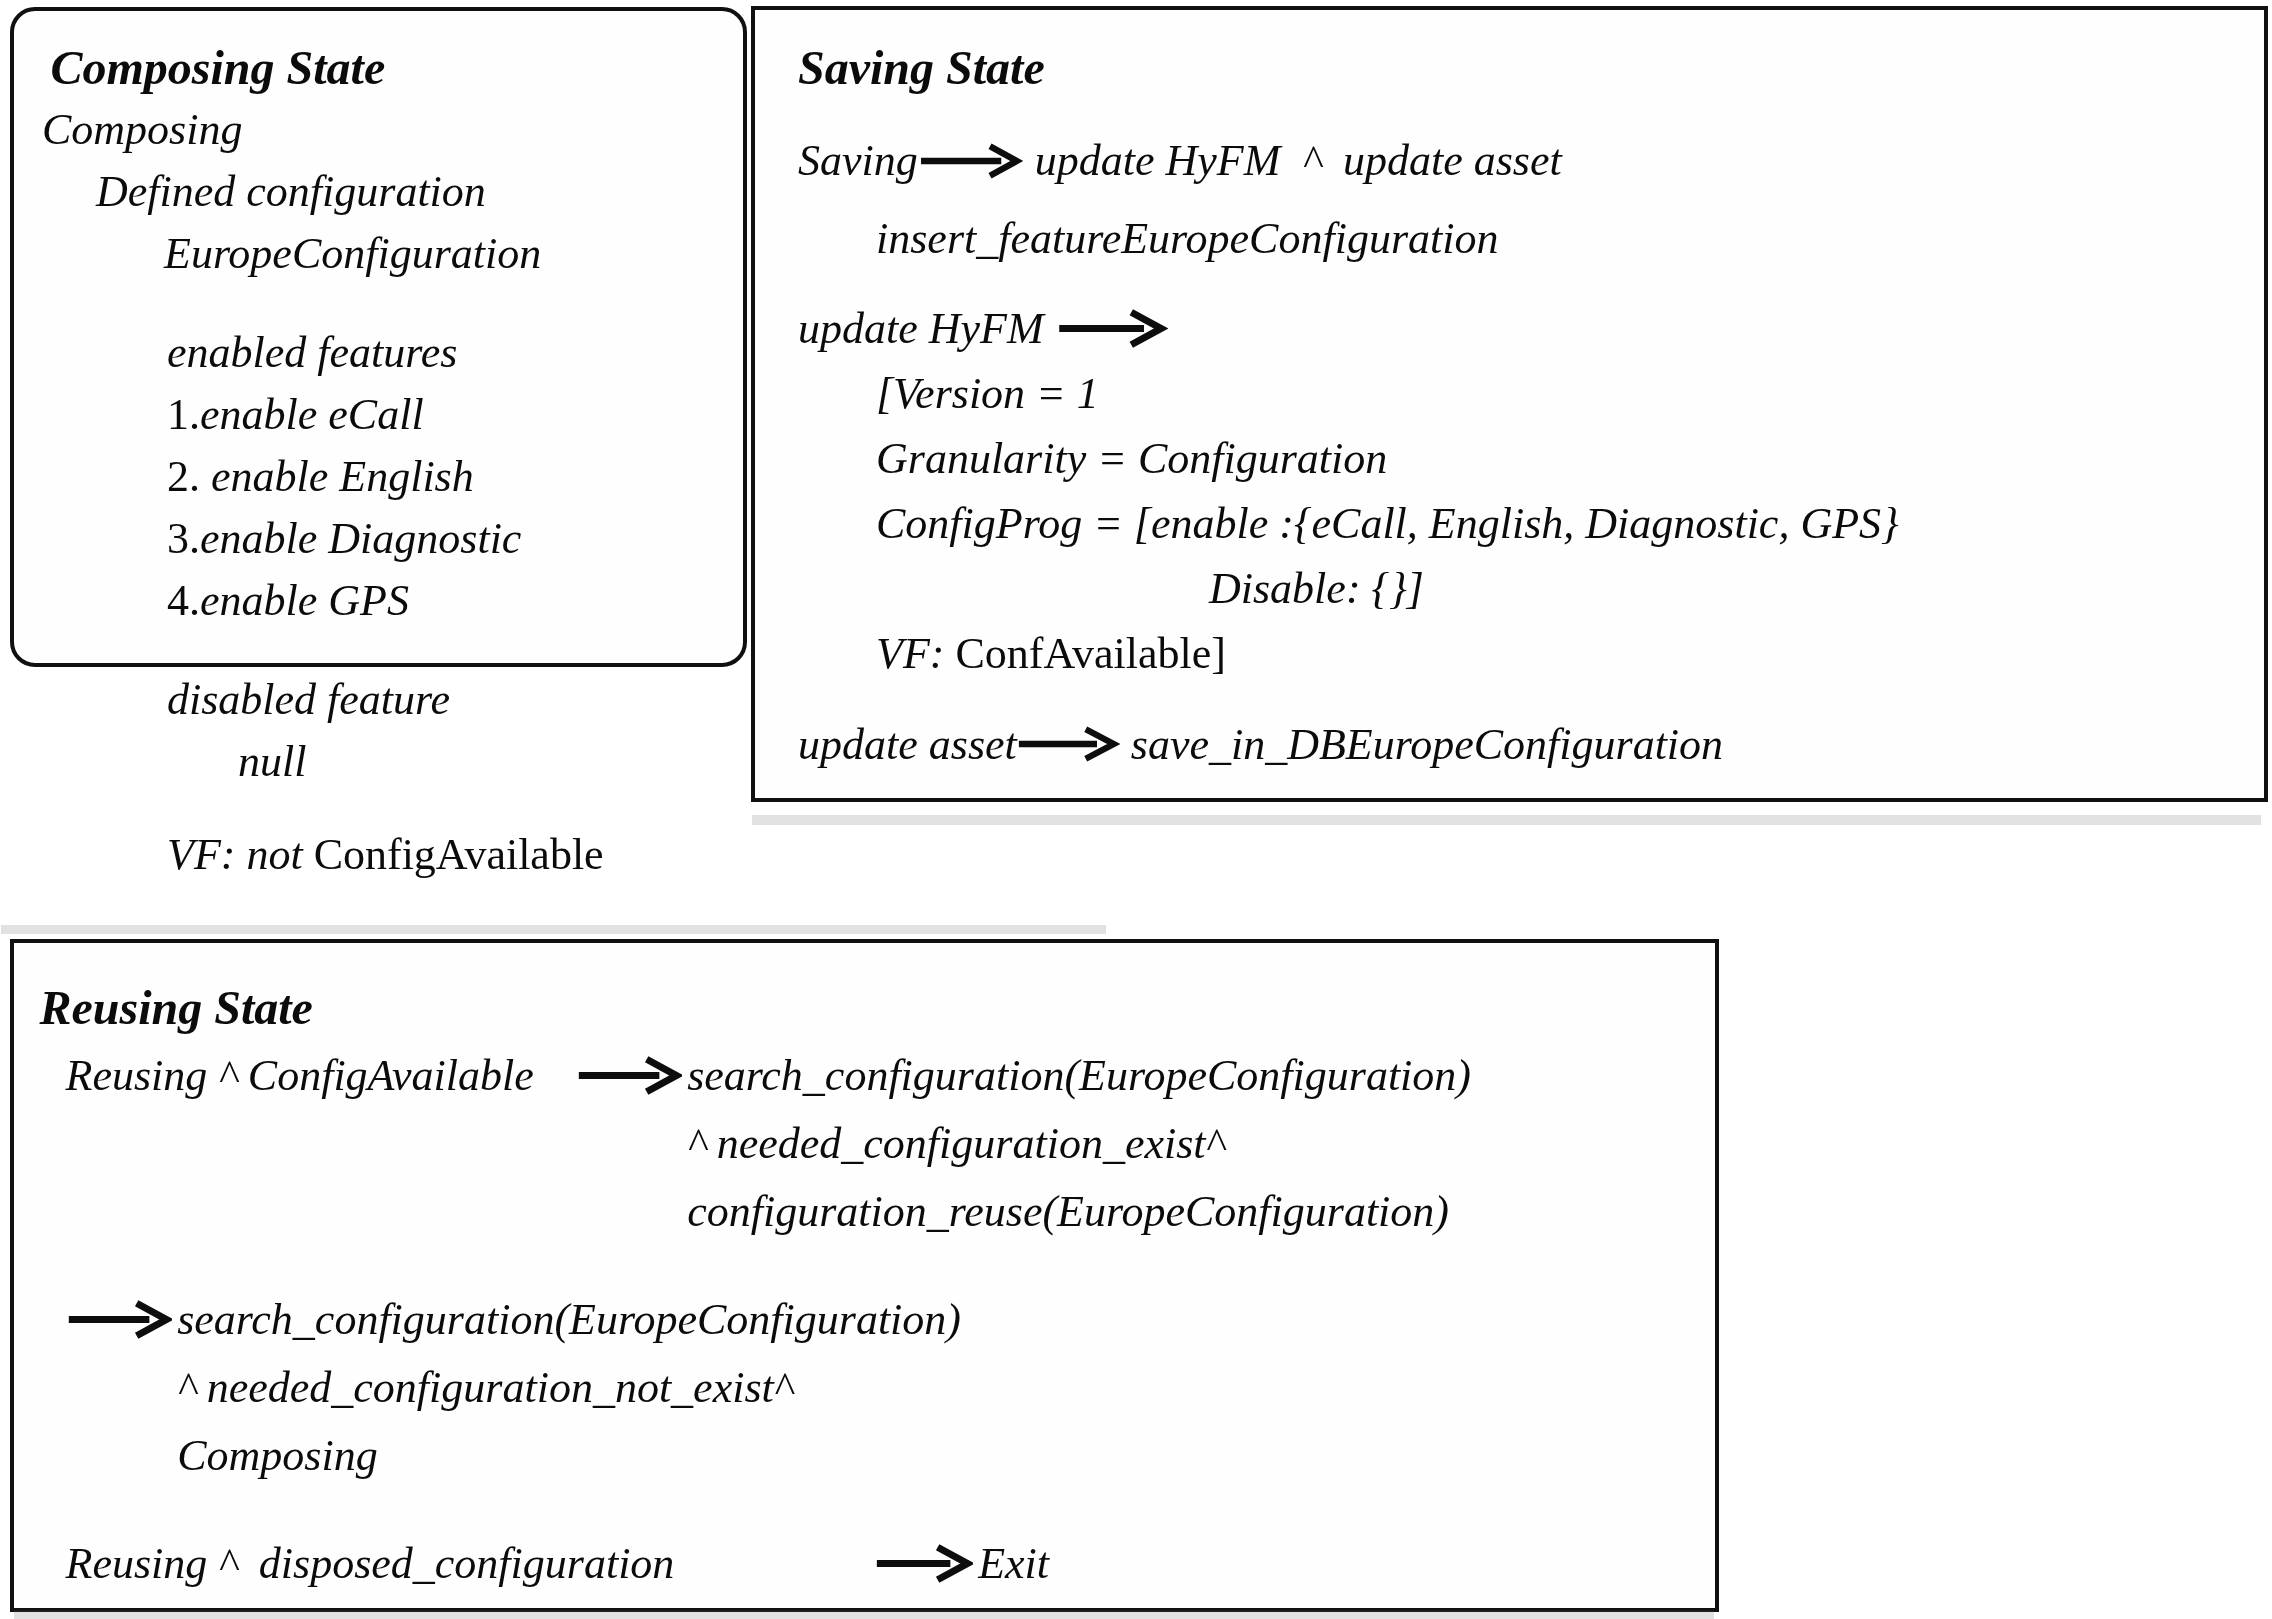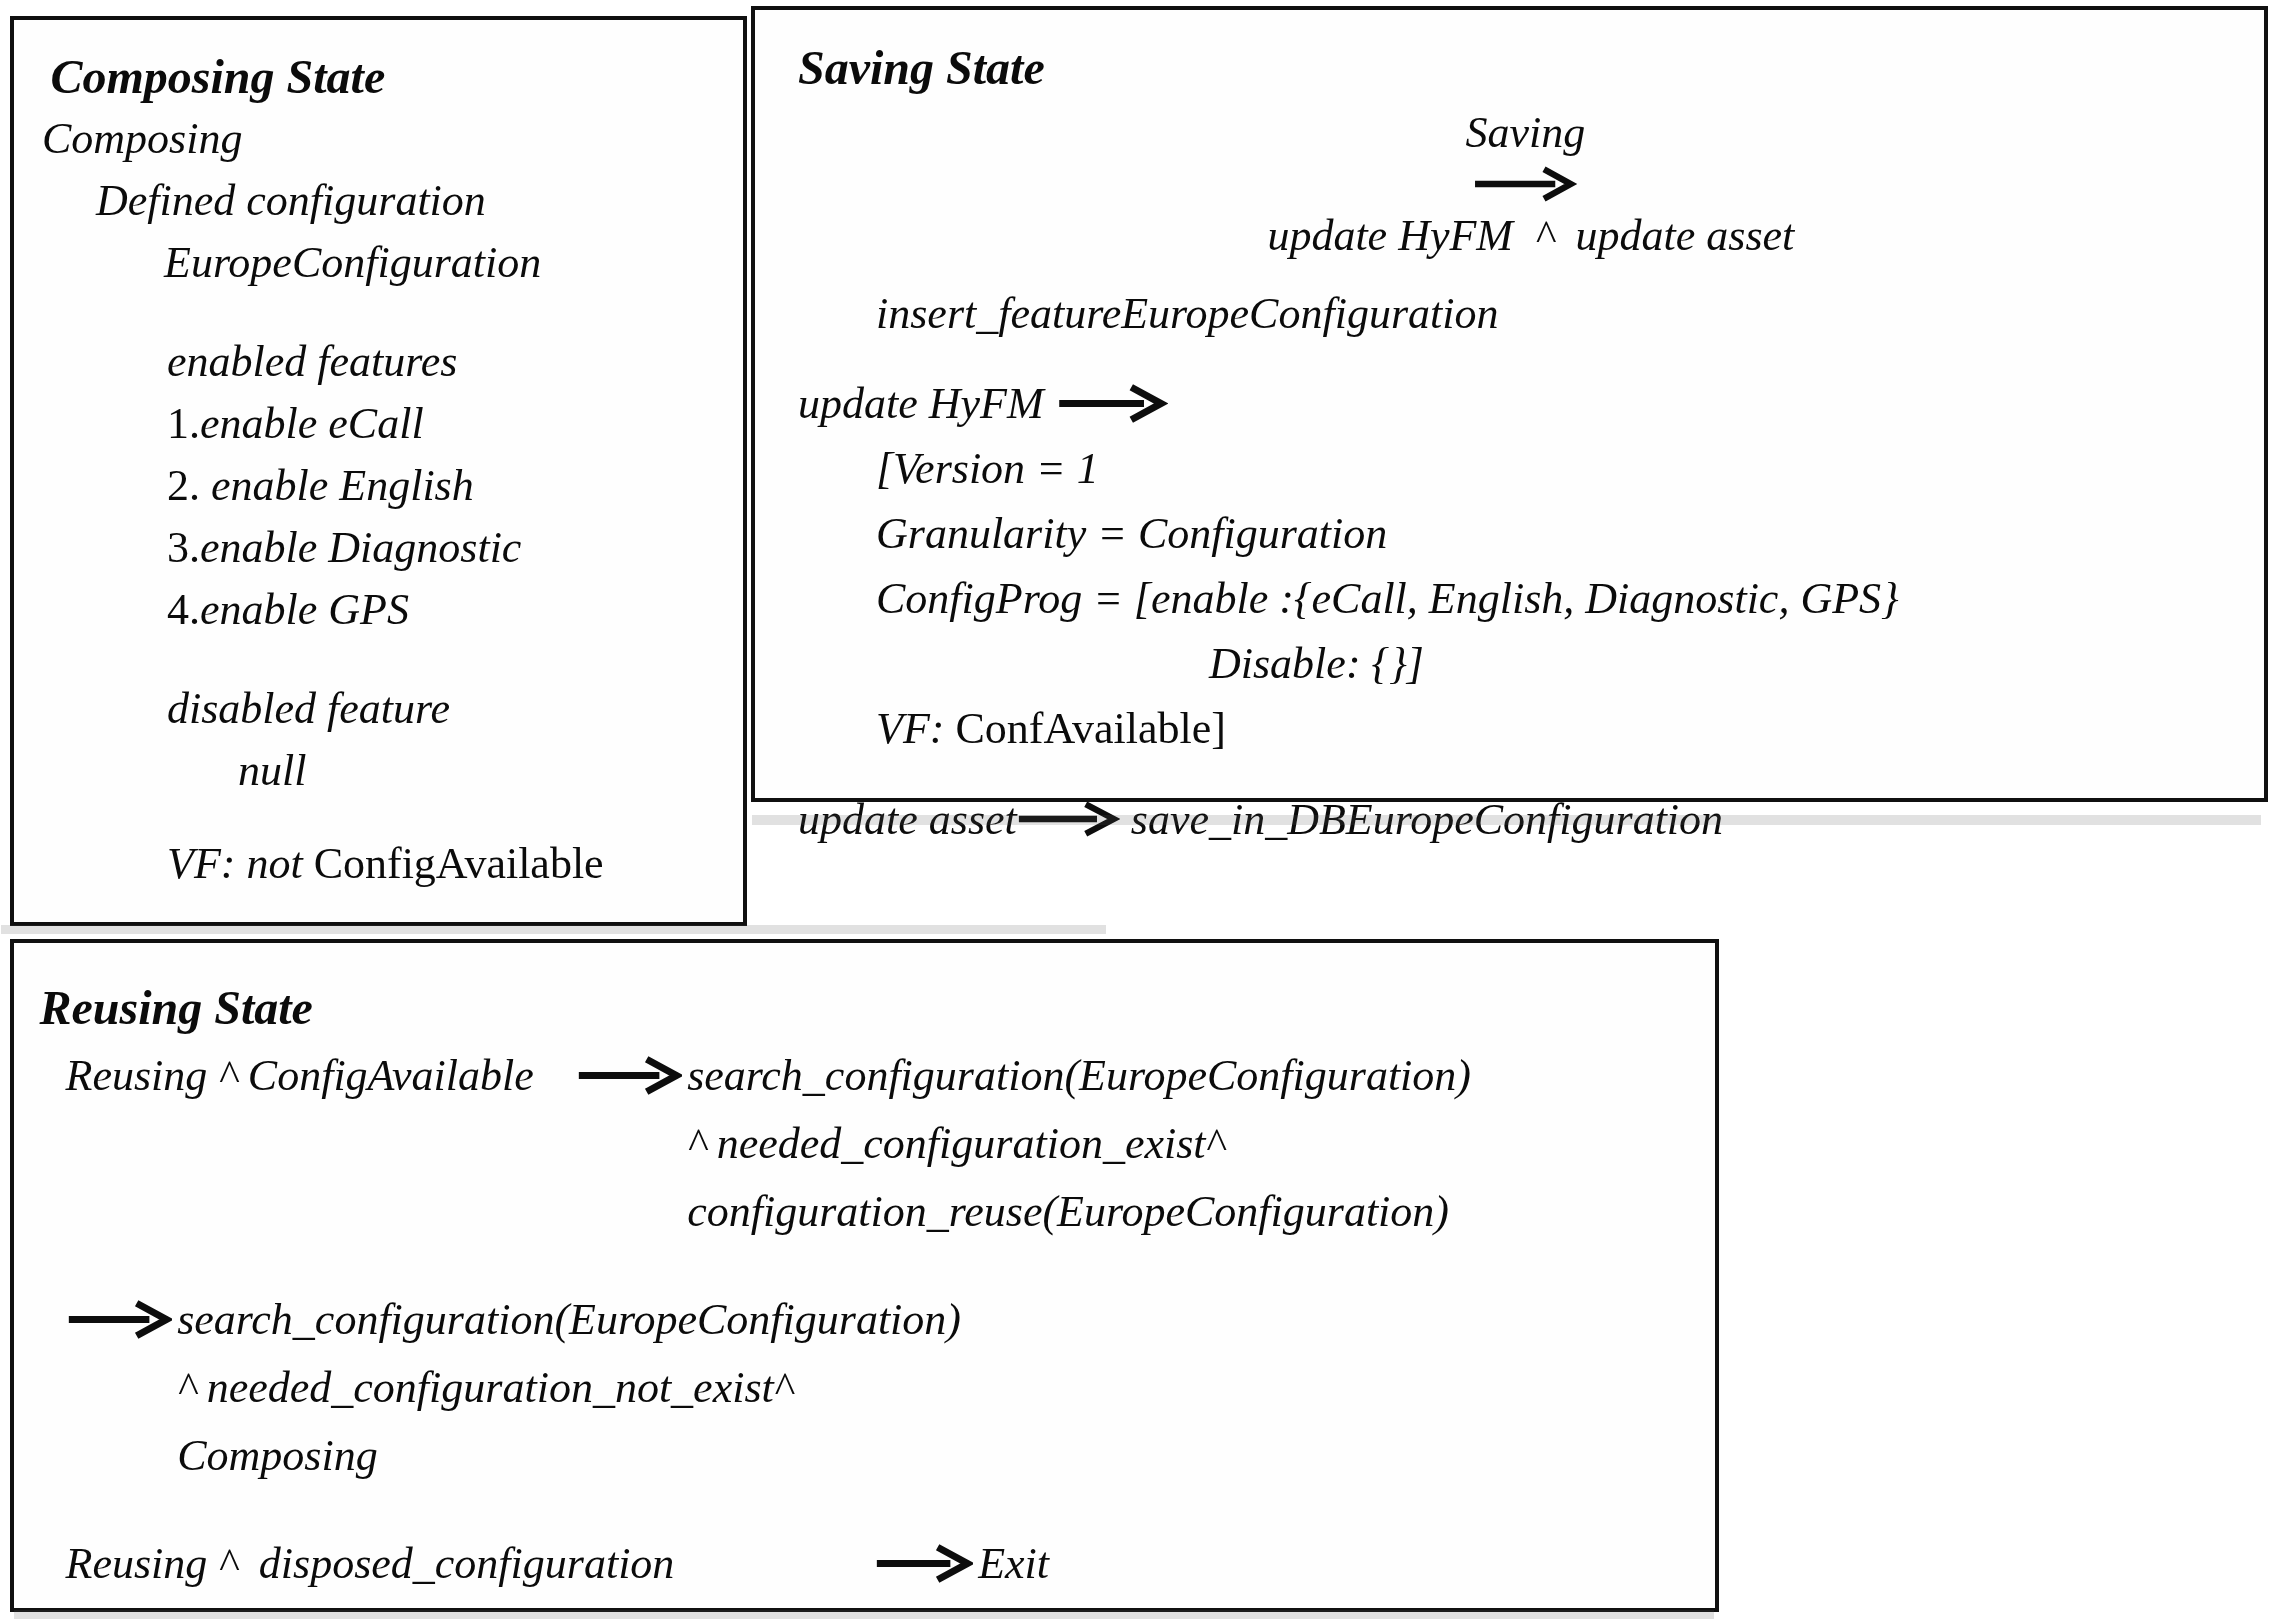--- a/index.html
+++ b/index.html
@@ -2,21 +2,21 @@
 <html style="font-size:11.3px"><head>
 <meta charset="utf-8">
 <style>
   html,body{margin:0;padding:0;}
   body{
     width:2273px;height:1619px;position:relative;overflow:hidden;
     background:#ffffff;color:#0b0b0b;
     font-family:"Liberation Serif","DejaVu Serif",serif;
   }
   .box{position:absolute;border:4.3px solid #101010;background:#fefefe;box-sizing:border-box;}
-  #composing-box{left:10px;top:16px;width:737px;height:910px;padding:25.5px 11.3px 0 28px;}
+  #composing-box{left:10px;top:7px;width:737px;height:660px;padding:25.5px 11.3px 0 28px;border-radius:25px;}
   #saving-box{left:751px;top:5.7px;width:1517px;height:796px;padding:25.5px 11.3px 0 43px;}
   #reusing-box{left:10px;top:939px;width:1709px;height:673px;padding:31px 11.3px 0 25.5px;}
 
   .ln{font-style:italic;font-size:44px;line-height:62px;white-space:pre-wrap;}
   #saving-box .ln{line-height:65px;}
   #reusing-box .ln{line-height:68px;font-style:italic;}
   .title{font-weight:bold;font-size:48px;}
   .upright{font-style:normal;}
   .num{font-style:normal;}
 
@@ -25,21 +25,21 @@
   .ind1{padding-left:54px;}
   .ind2{padding-left:122px;}
   .ind2b{padding-left:125px;}
   .ind3{padding-left:196px;}
   .sv-ind{padding-left:78px;}
   .sv-disable{padding-left:411px;}
 
   
   .gap-s{margin-top:31px;}
   .gap-m{margin-top:37px;}
-  .gap-b2a{flex-direction:column;}
+  .gap-b2a{margin-top:28px;}
   .gap-b2b{margin-top:25.5px;}
   .gap-b2c{margin-top:12.8px;}
   .gap-r{margin-top:40px;}
 
   
   .inline-rule{display:flex;align-items:center;}
   .arrow{display:inline-block;flex:none;}
   .arrow svg{display:block;}
   .rule{display:flex;align-items:flex-start;margin-left:26px;}
   .rule .lhs{flex:none;width:510px;}

